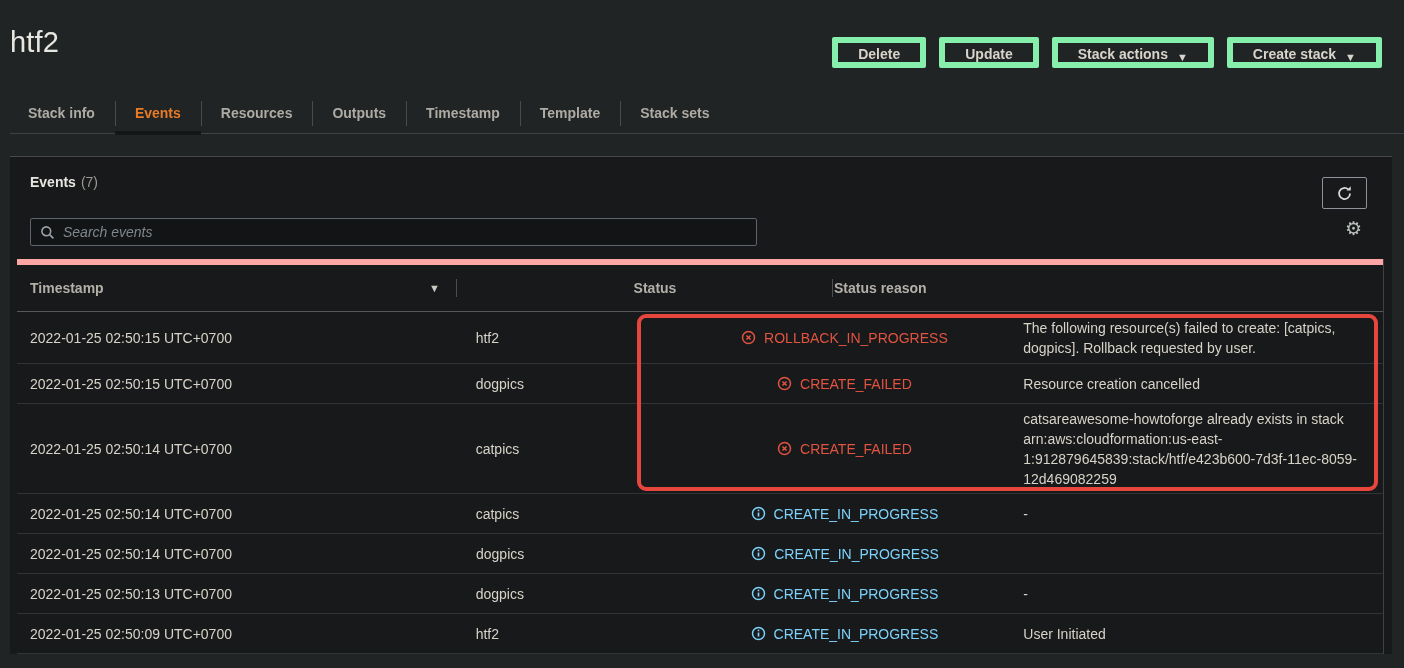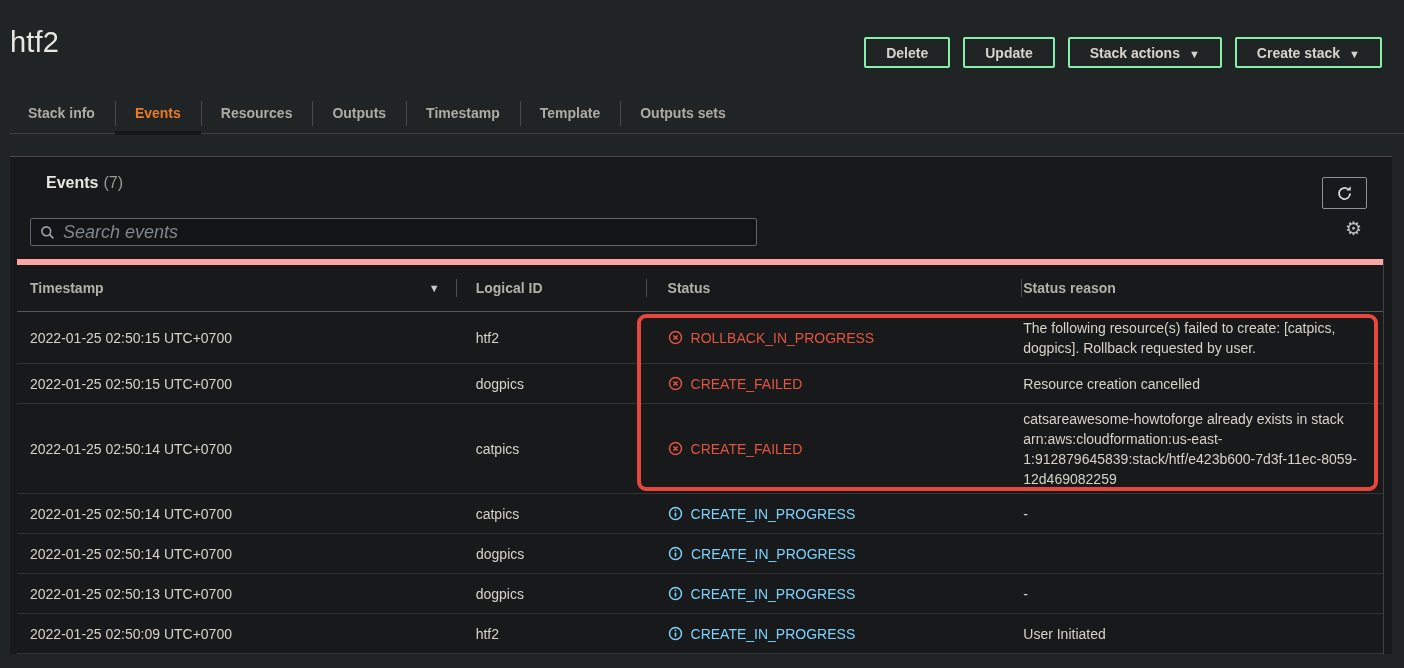--- a/index.html
+++ b/index.html
@@ -4,71 +4,71 @@
 <style>
   * { margin:0; padding:0; box-sizing:border-box; }
   html,body { width:1404px; height:668px; background:#212425; overflow:hidden;
     font-family:"Liberation Sans", sans-serif; }
   .page { position:relative; width:1404px; height:668px; }
 
   
   .stack-title { position:absolute; left:10px; top:26px; font-size:29px; font-weight:400;
     color:#e8e6e1; letter-spacing:0.2px; }
   .actions { position:absolute; top:37px; right:22px; display:flex; gap:13px; }
-  .btn { height:31px; border:2px solid #86efac; border-radius:2px; background:transparent;
+  .btn { height:31px; border:6px solid #86efac; border-radius:2px; background:transparent;
     color:#d8d4cb; font-weight:700; font-size:14px; padding:0 20px; display:flex;
-    align-items:center; gap:9px; font-family:"Liberation Sans", sans-serif; cursor:pointer; }
+    align-items:flex-end; gap:9px; font-family:"Liberation Sans", sans-serif; cursor:pointer; }
   .btn .caret { font-size:11px; position:relative; top:1px; }
 
   
   .tabs { position:absolute; left:10px; top:93px; display:flex; height:41px; right:0;
     border-bottom:1px solid #3e4246; }
   .tab { position:relative; padding:0 20px; display:flex; align-items:center;
     font-size:14px; font-weight:700; color:#aeaba4; cursor:pointer; }
   .tab + .tab::before { content:""; position:absolute; left:0; top:8px; height:25px;
     width:1px; background:#464b50; }
   .tab.active { color:#e87b26; }
   .tab.active::after { content:""; position:absolute; left:0; right:0; bottom:-2px;
     height:4px; background:#141617; }
 
   
   .card { position:absolute; left:10px; top:156px; width:1382px; height:498px;
     background:#17191b; border-top:1px solid #47494d; }
-  .card-heading { position:absolute; left:36px; top:17px; font-size:16px; font-weight:700;
+  .card-heading { position:absolute; left:20px; top:17px; font-size:14px; font-weight:700;
     color:#e8e6e1; }
   .card-heading .count { font-weight:400; color:#9c9a93; margin-left:5px; }
   .refresh-btn { position:absolute; right:25px; top:20px; width:45px; height:32px;
     border:1px solid #8d9399; border-radius:2px; background:transparent; display:flex;
     align-items:center; justify-content:center; cursor:pointer; }
   .search-box { position:absolute; left:20px; top:61px; width:727px; height:28px;
     background:#121415; border:1px solid #5c656d; border-radius:2px; display:flex;
     align-items:center; padding:0 9px; gap:8px; }
   .search-box input { background:transparent; border:none; outline:none; flex:1;
-    font-style:italic; font-size:18px; color:#c9c6c0;
+    font-style:italic; font-size:14px; color:#c9c6c0;
     font-family:"Liberation Sans", sans-serif; }
   .search-box input::placeholder { color:#7f868d; }
   .gear { position:absolute; right:30px; top:62px; font-family:"DejaVu Sans", sans-serif;
     font-size:19px; color:#b9bfba; cursor:pointer; line-height:1; }
 
   
   .table { position:absolute; left:7px; top:102px; width:1367px;
     border-right:1px solid #3c4145; }
   .thead { display:flex; height:53px; border-top:6px solid #fca5a5;
     border-bottom:1px solid #54585a; align-items:center; font-size:14px; font-weight:700;
     color:#b3b0a8; }
   .th { position:relative; height:100%; display:flex; align-items:center; }
   .th.div::before { content:""; position:absolute; left:0; top:14px; bottom:14px;
     width:1px; background:#4a4f53; }
   .sort { margin-left:auto; margin-right:16px; font-size:11px; color:#c6cbc2; }
   .row { display:flex; align-items:center; border-bottom:1px solid #303437;
     font-size:14px; color:#d8d3c8; }
   .h52 { height:52px; } .h40 { height:40px; } .h90 { height:90px; }
   .c1 { width:439px; padding-left:13px; }
   .c2 { width:190px; padding-left:20px; }
-  .c3 { width:376px; padding-left:22px; display:flex; align-items:center; gap:8px; }
+  .c3 { width:376px; padding-left:22px; display:flex; align-items:center; gap:8px;justify-content:center; }
   .c4 { width:362px; padding-left:2px; padding-right:26px; line-height:20px;
     overflow-wrap:anywhere; }
   .st-error { color:#e25440; }
   .st-info  { color:#7dd3fc; }
   .sticon { flex:none; display:flex; }
 
   
   .annotation { position:absolute; left:637px; top:314px; width:741px; height:177px;
     border:4px solid #e6463b; border-radius:9px; pointer-events:none; }
 </style>
@@ -96,21 +96,21 @@
       </button>
   </div>
 
   <div class="tabs">
     <div class="tab" style="padding-left:18px">Stack info</div>
     <div class="tab active">Events</div>
     <div class="tab">Resources</div>
     <div class="tab">Outputs</div>
     <div class="tab">Timestamp</div>
     <div class="tab">Template</div>
-    <div class="tab">Outputs sets</div>
+    <div class="tab">Stack sets</div>
   </div>
 
   <div class="card">
     <div class="card-heading"><span>Events</span><span class="count">(7)</span></div>
 
     <button class="refresh-btn">
       <svg width="17" height="17" viewBox="0 0 16 16">
         <path d="M13.2 8a5.2 5.2 0 1 1-1.7-3.85" fill="none" stroke="#d5dad6" stroke-width="1.7"></path>
         <path d="M13.9 1.2 L13.9 5.2 L9.9 5.2 Z" fill="#d5dad6"></path>
       </svg>
@@ -125,23 +125,20 @@
     </div>
 
     <div class="gear">⚙</div>
 
     <div class="table">
       <div class="thead">
         <div class="th c1">
             <span>Timestamp</span>
             <span class="sort">▼</span>
           </div>
-        <div class="th c2 div">
-            <span>Logical ID</span>
-          </div>
         <div class="th c3 div" style="gap:0">
             <span>Status</span>
           </div>
         <div class="th c4 div">
             <span>Status reason</span>
           </div>
       </div>
 
       <div class="row h52">
         <div class="c1">2022-01-25 02:50:15 UTC+0700</div>

